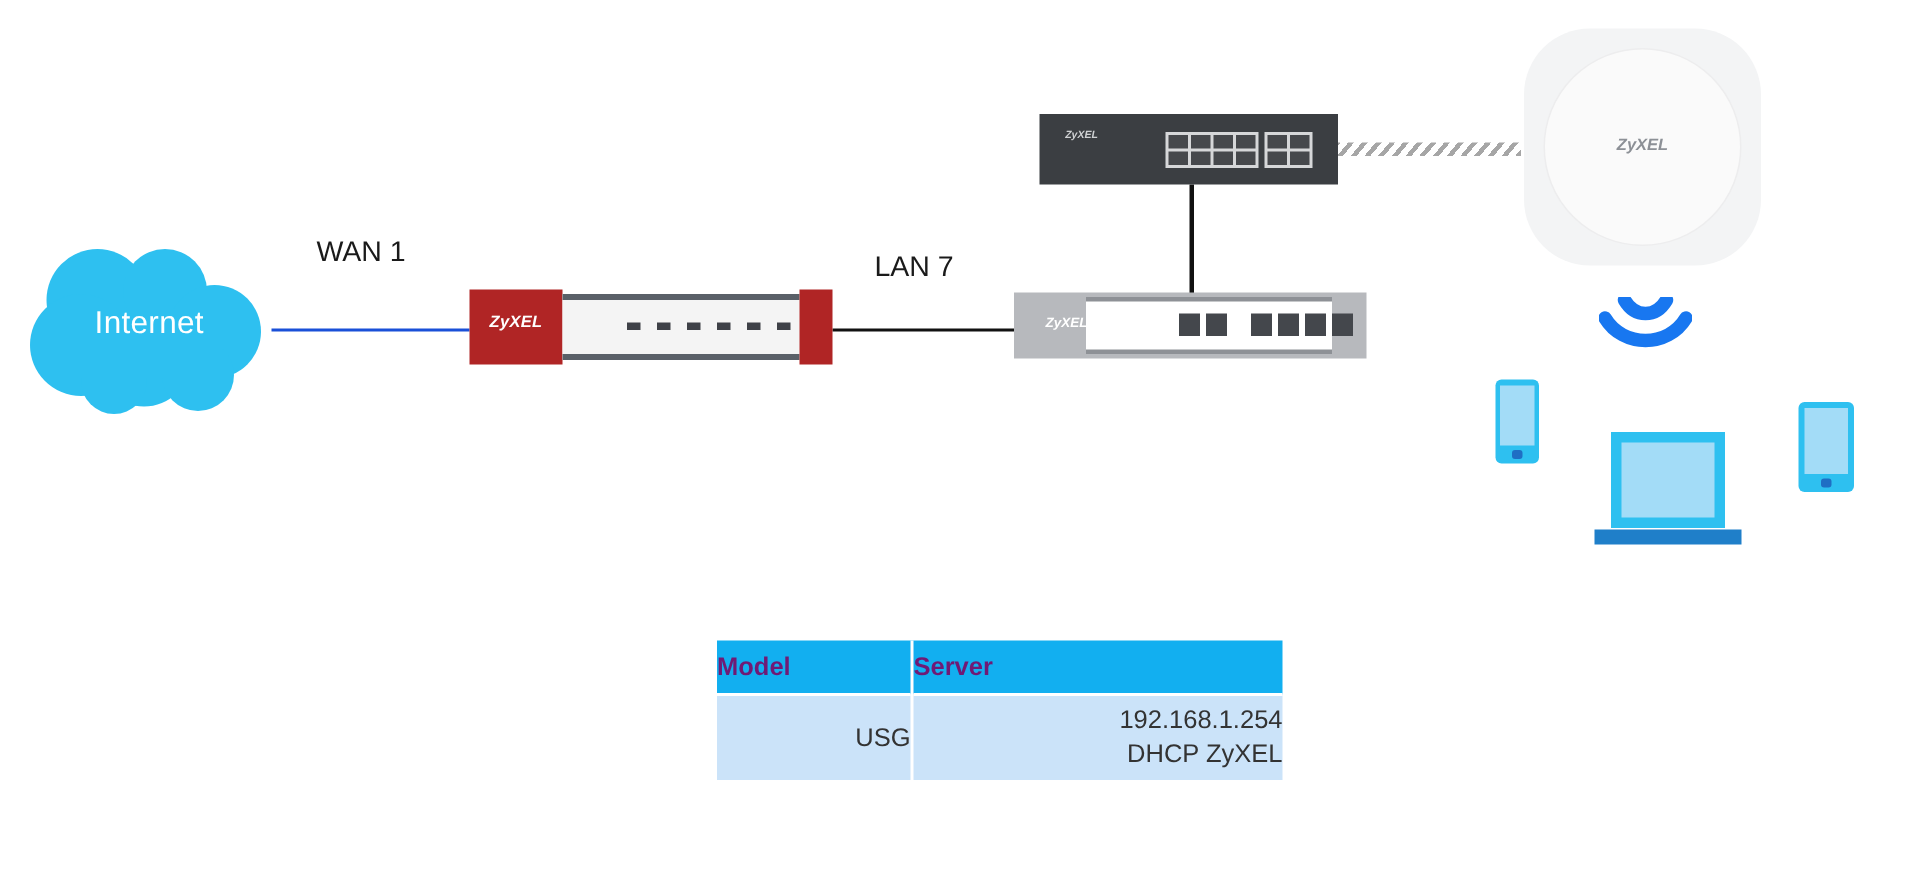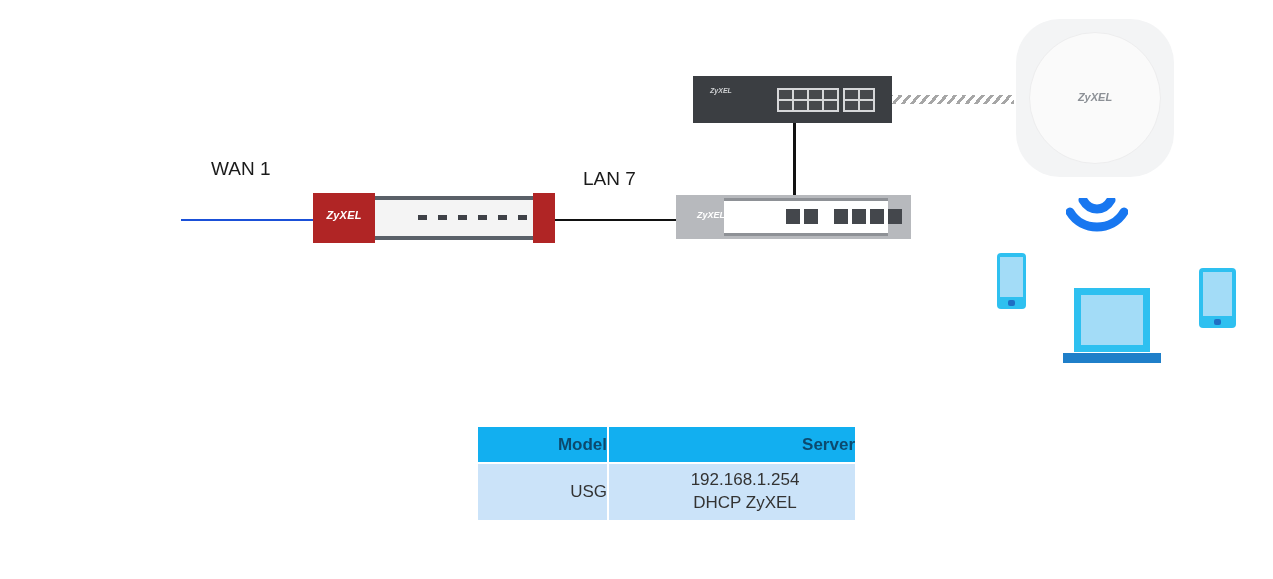--- a/index.html
+++ b/index.html
@@ -320,60 +320,75 @@
   }
   #settings-table th,
   #settings-table td {
     padding: 0;
     margin: 0;
     font-weight: normal;
   }
   #settings-table thead th {
     height: 35px;
     background: #12aff0;
-    color: #0c4a6e;
+    color: #701a75;
     font-size: 17px;
     font-weight: bold;
-    text-align: right;
+    text-align: left;
     border-right: 2px solid #ffffff;
   }
   #settings-table thead th:last-child { border-right: 0; }
 
   #settings-table td {
     font-size: 17px;
     color: #333333;
     border-right: 2px solid #ffffff;
     border-top: 2px solid #ffffff;
   }
   #settings-table td:last-child { border-right: 0; }
 
   #settings-table .col-model { width: 130px; }
   #settings-table .col-setting { width: 247px; }
 
   #settings-table .cell-model {
     text-align: right;
     vertical-align: middle;
   }
   #settings-table .cell-setting {
-    text-align: center;
+    text-align: right;
     vertical-align: middle;
     padding-left: 26px;
     line-height: 1.35;
   }
 
   #settings-table .row-usg td { background: #cbe3f9; height: 56px; }
   #settings-table .row-nxc td { background: #e7f2fd; height: 36px; }
 
   .setting-line { display: block; }
 </style>
 </head>
 <body>
 
 <div class="stage">
 
+  <div class="abs" id="internet-cloud">
+    <svg width="163" height="118" viewBox="0 0 163 118">
+      <g fill="#2ec0f0">
+        <circle cx="47" cy="42" r="34"></circle>
+        <circle cx="92" cy="36" r="28"></circle>
+        <circle cx="125" cy="63" r="31"></circle>
+        <circle cx="36" cy="72" r="34"></circle>
+        <circle cx="78" cy="82" r="31"></circle>
+        <circle cx="114" cy="92" r="24"></circle>
+        <circle cx="58" cy="96" r="22"></circle>
+        <rect x="30" y="48" width="100" height="46"></rect>
+      </g>
+    </svg>
+    <div class="cloud-label">Internet</div>
+  </div>
 
   <div class="link-line" id="wan-link"></div>
   <div class="link-line" id="lan-link"></div>
   <div class="link-line" id="nxc-switch-link"></div>
   <div class="link-line" id="switch-ap-link"></div>
 
   <div class="link-label" id="wan-label">WAN 1</div>
   <div class="link-label" id="lan-label">LAN 7</div>
 
   <div class="abs" id="usg-device">

